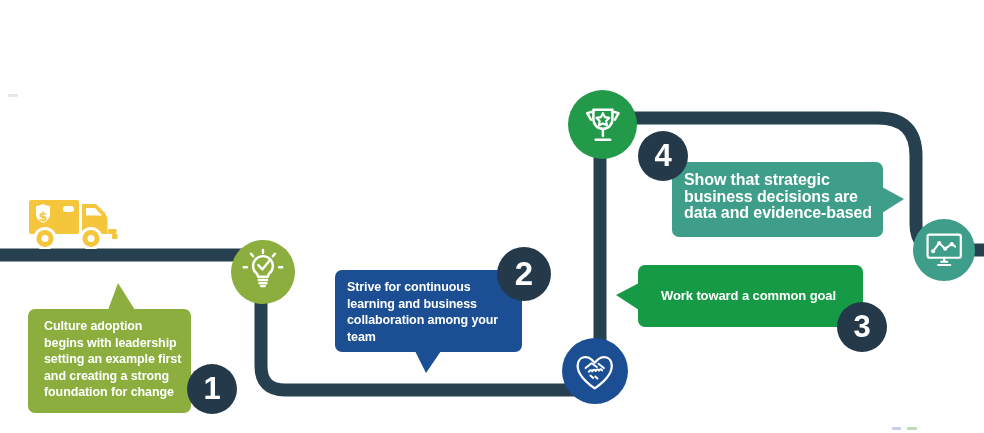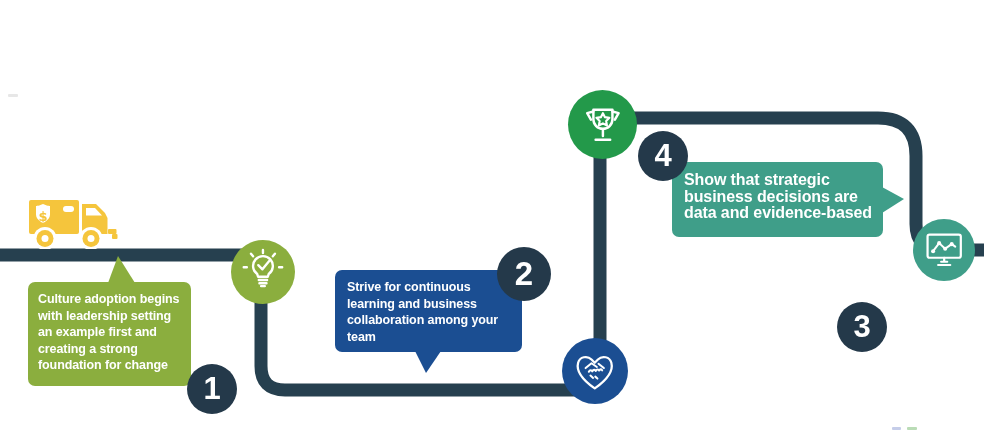--- a/index.html
+++ b/index.html
@@ -22,22 +22,22 @@
   #m-trophy  {left:568px;top:90px; width:69px;height:69px;background:#23994a;}
   #m-monitor {left:913px;top:219px;width:62px;height:62px;background:#3f9e89;}
   
   #truck{left:28px;top:197px;width:92px;height:52px;z-index:2;}
   
   .bubble{
     position:absolute;z-index:4;border-radius:7px;color:#ffffff;
     font-weight:bold;letter-spacing:-0.1px;box-sizing:border-box;
   }
   .bubble .tail{position:absolute;width:0;height:0;}
-  #bubble1{left:28px;top:282px;width:163px;height:104px;background:#8bae3e;
-           font-size:12.5px;line-height:16.6px;padding:9px 9px 8px 10px;}
+  #bubble1{left:28px;top:309px;width:163px;height:104px;background:#8bae3e;
+           font-size:12.5px;line-height:16.6px;padding:9px 9px 8px 16px;}
   #bubble1 .tail{left:80px;top:-26px;
            border-left:10px solid transparent;border-right:17px solid transparent;
            border-bottom:27px solid #8bae3e;}
   #bubble2{left:335px;top:270px;width:187px;height:82px;background:#1b4e92;
            font-size:12.5px;line-height:16.6px;padding:9px 10px 8px 12px;}
   #bubble2 .tail{left:80px;bottom:-21px;
            border-left:11px solid transparent;border-right:15px solid transparent;
            border-top:22px solid #1b4e92;}
   #bubble3{left:638px;top:265px;width:225px;height:62px;background:#169a46;
            font-size:13px;line-height:62px;padding:0 0 0 23px;}
@@ -136,20 +136,24 @@
   <div class="bubble" id="bubble1">
     <div class="tail"></div>
     <span>Culture adoption begins with leadership setting an example first and creating a strong foundation for change</span>
   </div>
 
   <div class="bubble" id="bubble2">
     <div class="tail"></div>
     <span>Strive for continuous learning and business collaboration among your team</span>
   </div>
 
+  <div class="bubble" id="bubble3">
+    <div class="tail"></div>
+    <span>Work toward a common goal</span>
+  </div>
 
   <div class="bubble" id="bubble4">
     <div class="tail"></div>
     <span>Show that strategic business decisions are data and evidence-based</span>
   </div>
 
   <div class="badge" id="badge1">1</div>
   <div class="badge" id="badge2">2</div>
   <div class="badge" id="badge3">3</div>
   <div class="badge" id="badge4">4</div>

